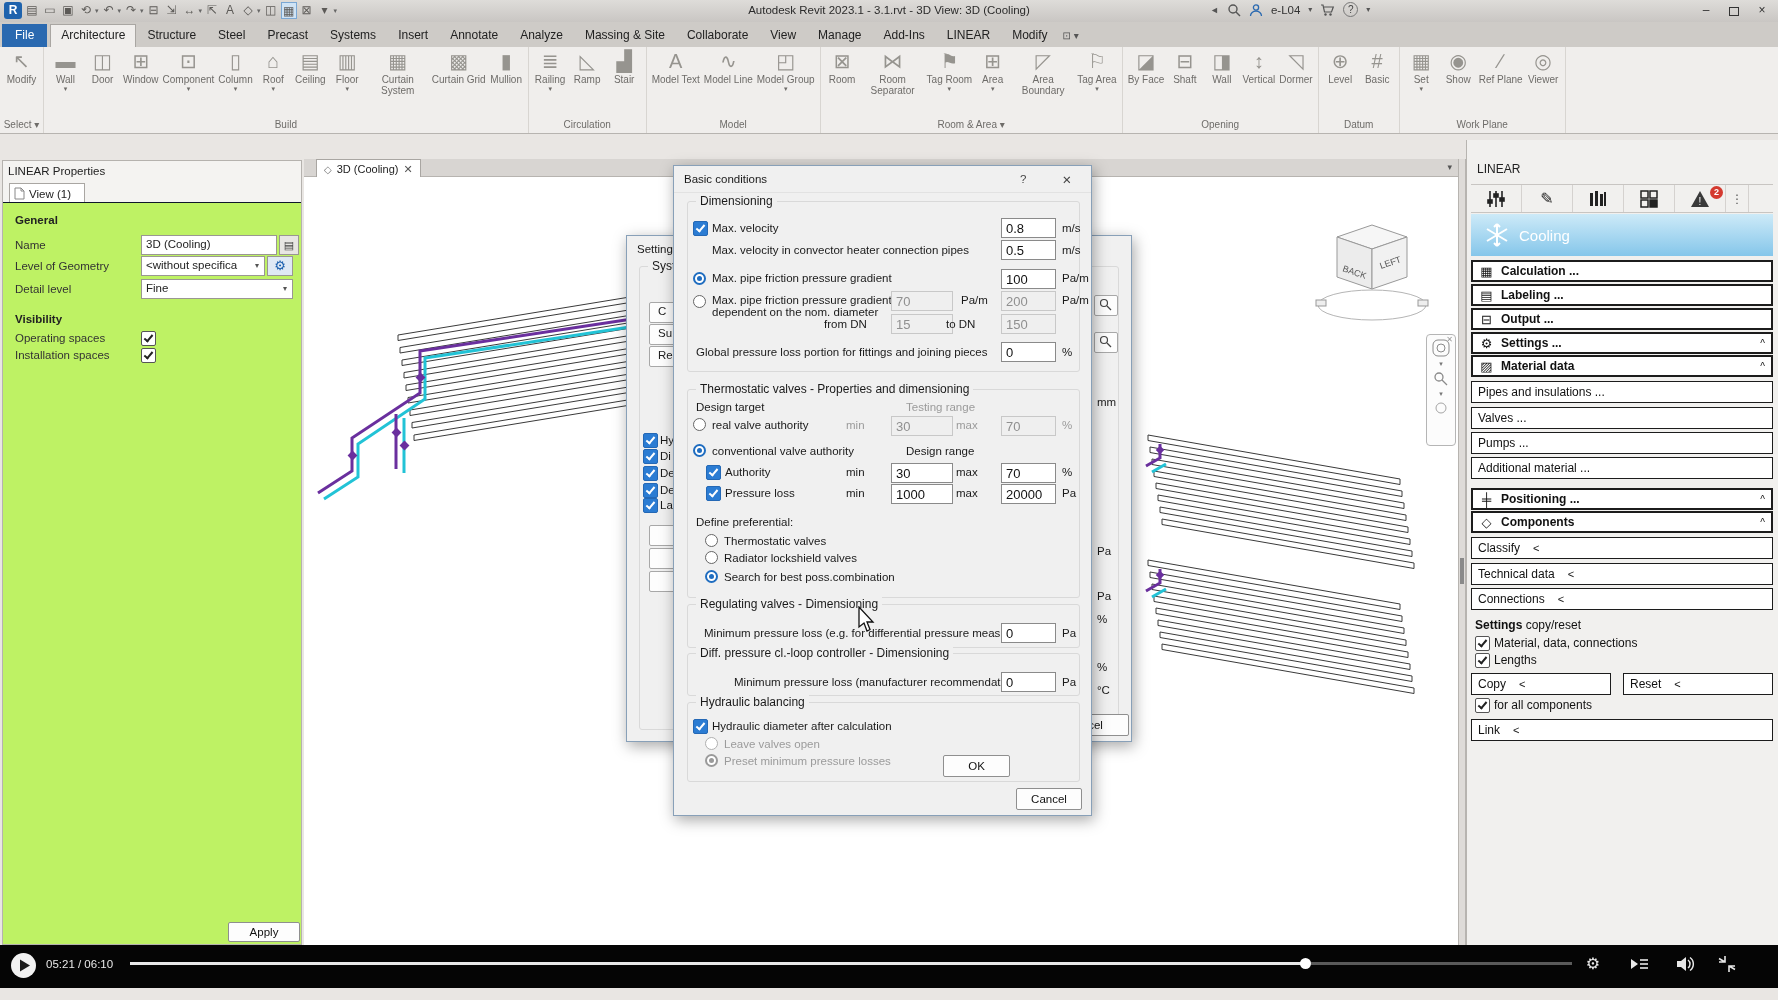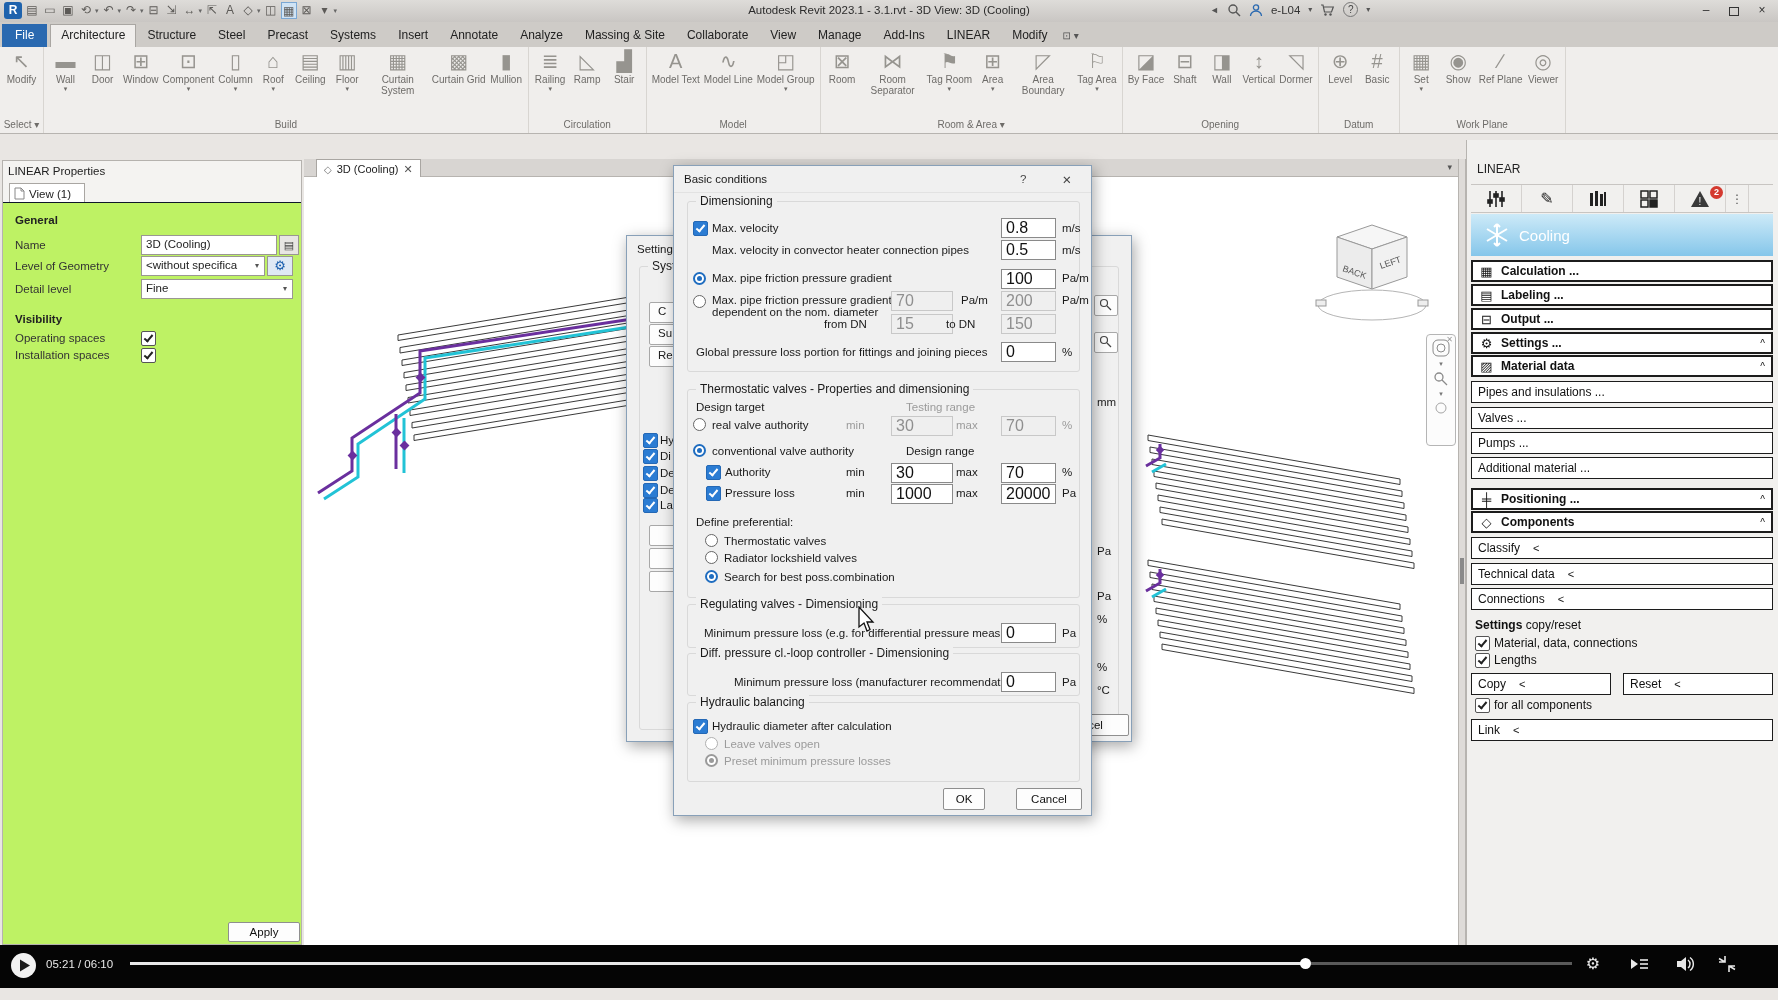--- a/index.html
+++ b/index.html
@@ -65,21 +65,21 @@
   #splitter{left:1458px;top:159px;width:8px;height:786px;background:#dedbd8;border-left:1px solid #b7b4b0;border-right:1px solid #b7b4b0;box-sizing:border-box}
   #navbar{left:1426px;top:334px;width:30px;height:112px;background:#fcfcfc;border:1px solid #b5b5b5;border-radius:4px;
           display:flex;flex-direction:column;align-items:center;padding-top:4px;box-sizing:border-box;gap:3px}
   .navcar{font-size:7px;color:#777}
   
   .dlgbase{background:#f0f0f0;border:1px solid #88a0b8;box-shadow:2px 4px 14px rgba(0,0,0,.35)}
   .dl{position:absolute;font-size:11.5px;color:#1a1a1a;white-space:nowrap}
   .gray{color:#9b9b9b}
   .ralign{}
   .fld{position:absolute;height:20px;border:1px solid #8a8a8a;background:#fff;font-family:"Liberation Sans",sans-serif;
-       font-size:16px;padding:0 4px;box-sizing:border-box;color:#111}
+       font-size:13px;padding:0 4px;box-sizing:border-box;color:#111}
   .fld.dis{background:#efefef;border-color:#c8c8c8;color:#8f8f8f}
   .grp{position:absolute;border:1px solid #d9d9d9;border-radius:3px}
   .leg{position:absolute;top:-8px;left:8px;background:#f0f0f0;padding:0 4px;font-size:12px;color:#1a1a1a;white-space:nowrap}
   .dbtn{position:absolute;height:22px;background:#fdfdfd;border:1px solid #8f8f8f;border-radius:2px;text-align:center;
         line-height:20px;font-size:11.5px;color:#111;box-sizing:border-box}
   .dtitle{position:absolute;left:0;top:0;right:0;height:26px;background:#f0f0f0;border-bottom:1px solid #e2e2e2}
   .sbtn{position:absolute;height:21px;background:#fdfdfd;border:1px solid #a8a8a8;border-radius:2px;box-sizing:border-box;
         font-size:11.5px;padding:2px 0 0 8px;overflow:hidden;white-space:nowrap}
   
   #lpanel{left:1466px;top:140px;width:312px;height:805px;background:#f1f0ee;border-left:1px solid #b7b4b0;box-sizing:border-box}
@@ -643,21 +643,21 @@
     <div class="grp" style="left:13px;top:536px;width:391px;height:78px">
       <div class="leg">Hydraulic balancing</div>
     </div>
     <span class="cbx" style="left:19px;top:553px"></span>
     <div class="dl" style="left:38px;top:554px">Hydraulic diameter after calculation</div>
     <span class="rad dis" style="left:31px;top:571px"></span>
     <div class="dl gray" style="left:50px;top:572px">Leave valves open</div>
     <span class="rad dis on" style="left:31px;top:588px"></span>
     <div class="dl gray" style="left:50px;top:589px">Preset minimum pressure losses</div>
 
-    <div class="dbtn" style="left:269px;top:622px;width:42px">OK</div>
+    <div class="dbtn" style="left:269px;top:589px;width:67px">OK</div>
     <div class="dbtn" style="left:342px;top:622px;width:66px">Cancel</div>
   </div>
 
   <div id="lpanel" class="abs">
     <div class="lhead">LINEAR</div>
     <div id="ltoolbar">
       <div class="ltool">
         <svg width="20" height="18" viewBox="0 0 20 18" stroke="#222" stroke-width="1.6">
             <line x1="4" y1="1" x2="4" y2="17"></line>
             <line x1="10" y1="1" x2="10" y2="17"></line>

